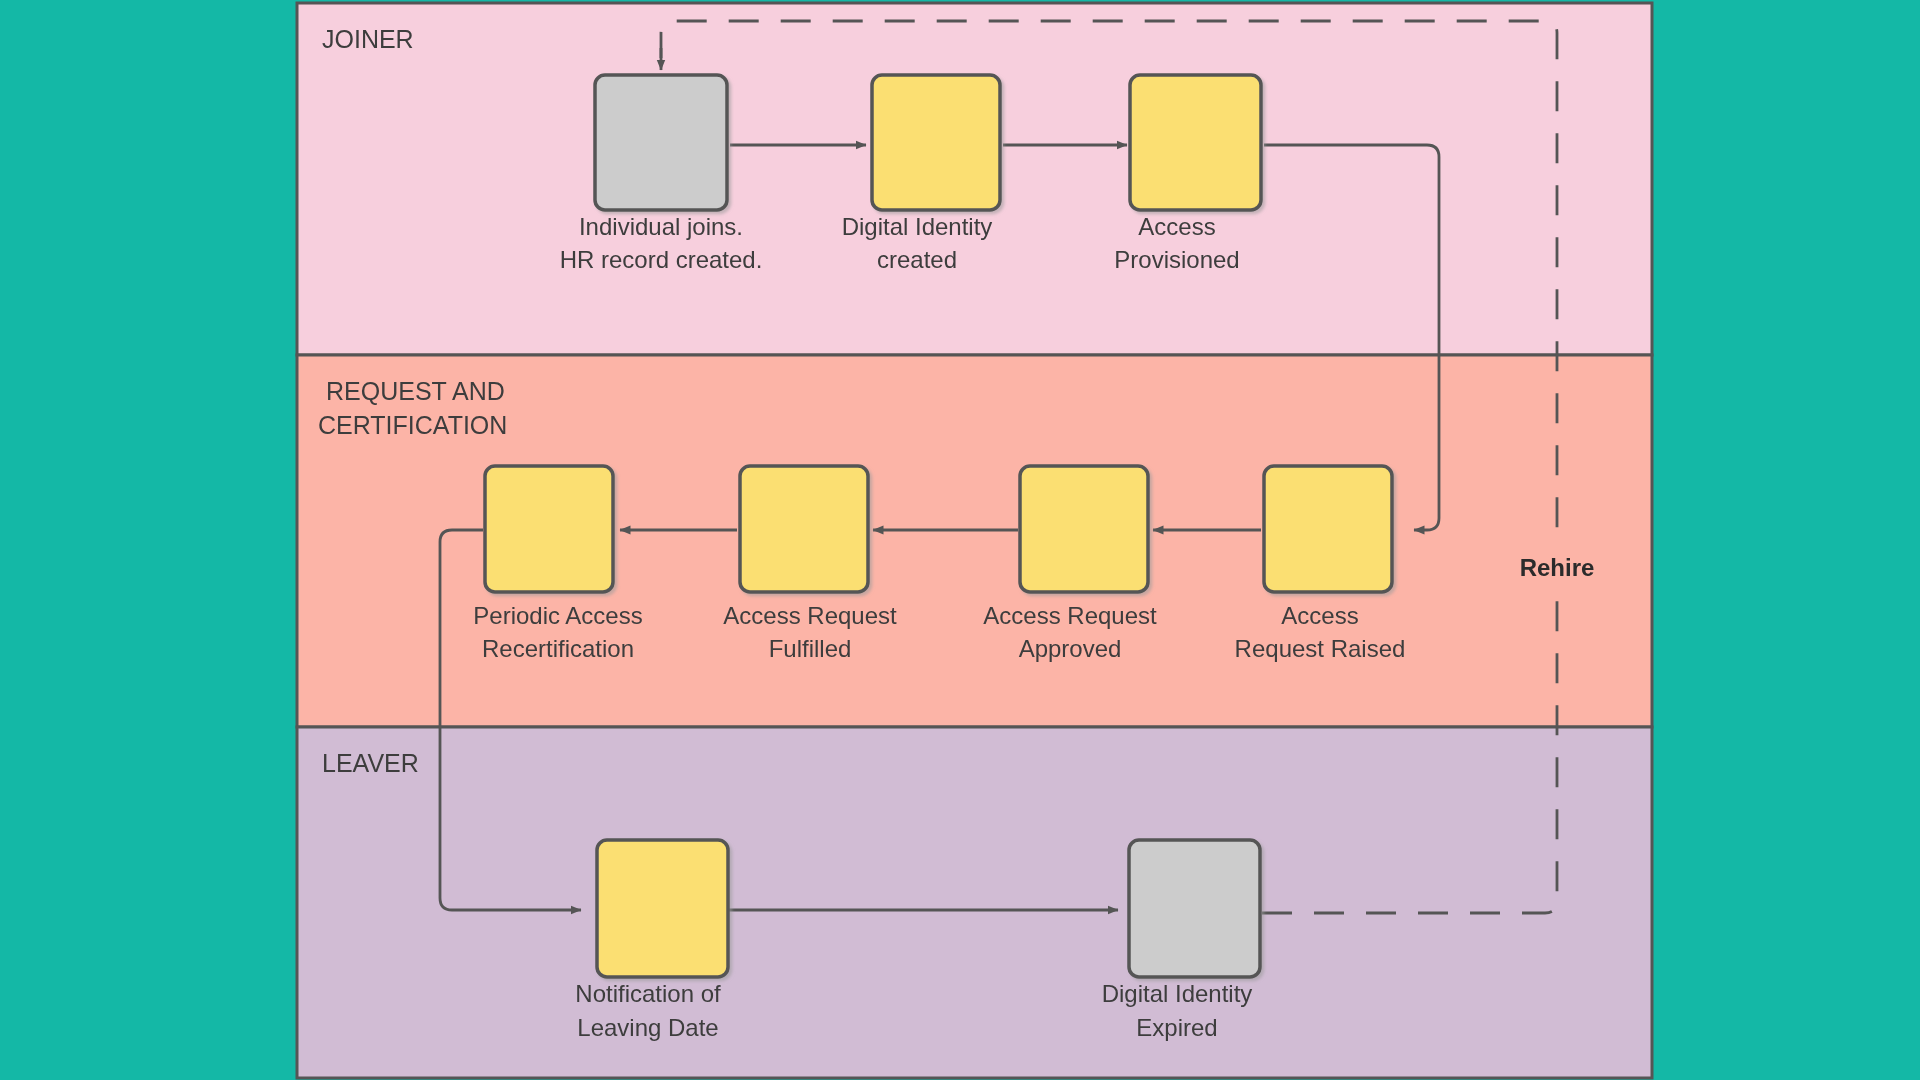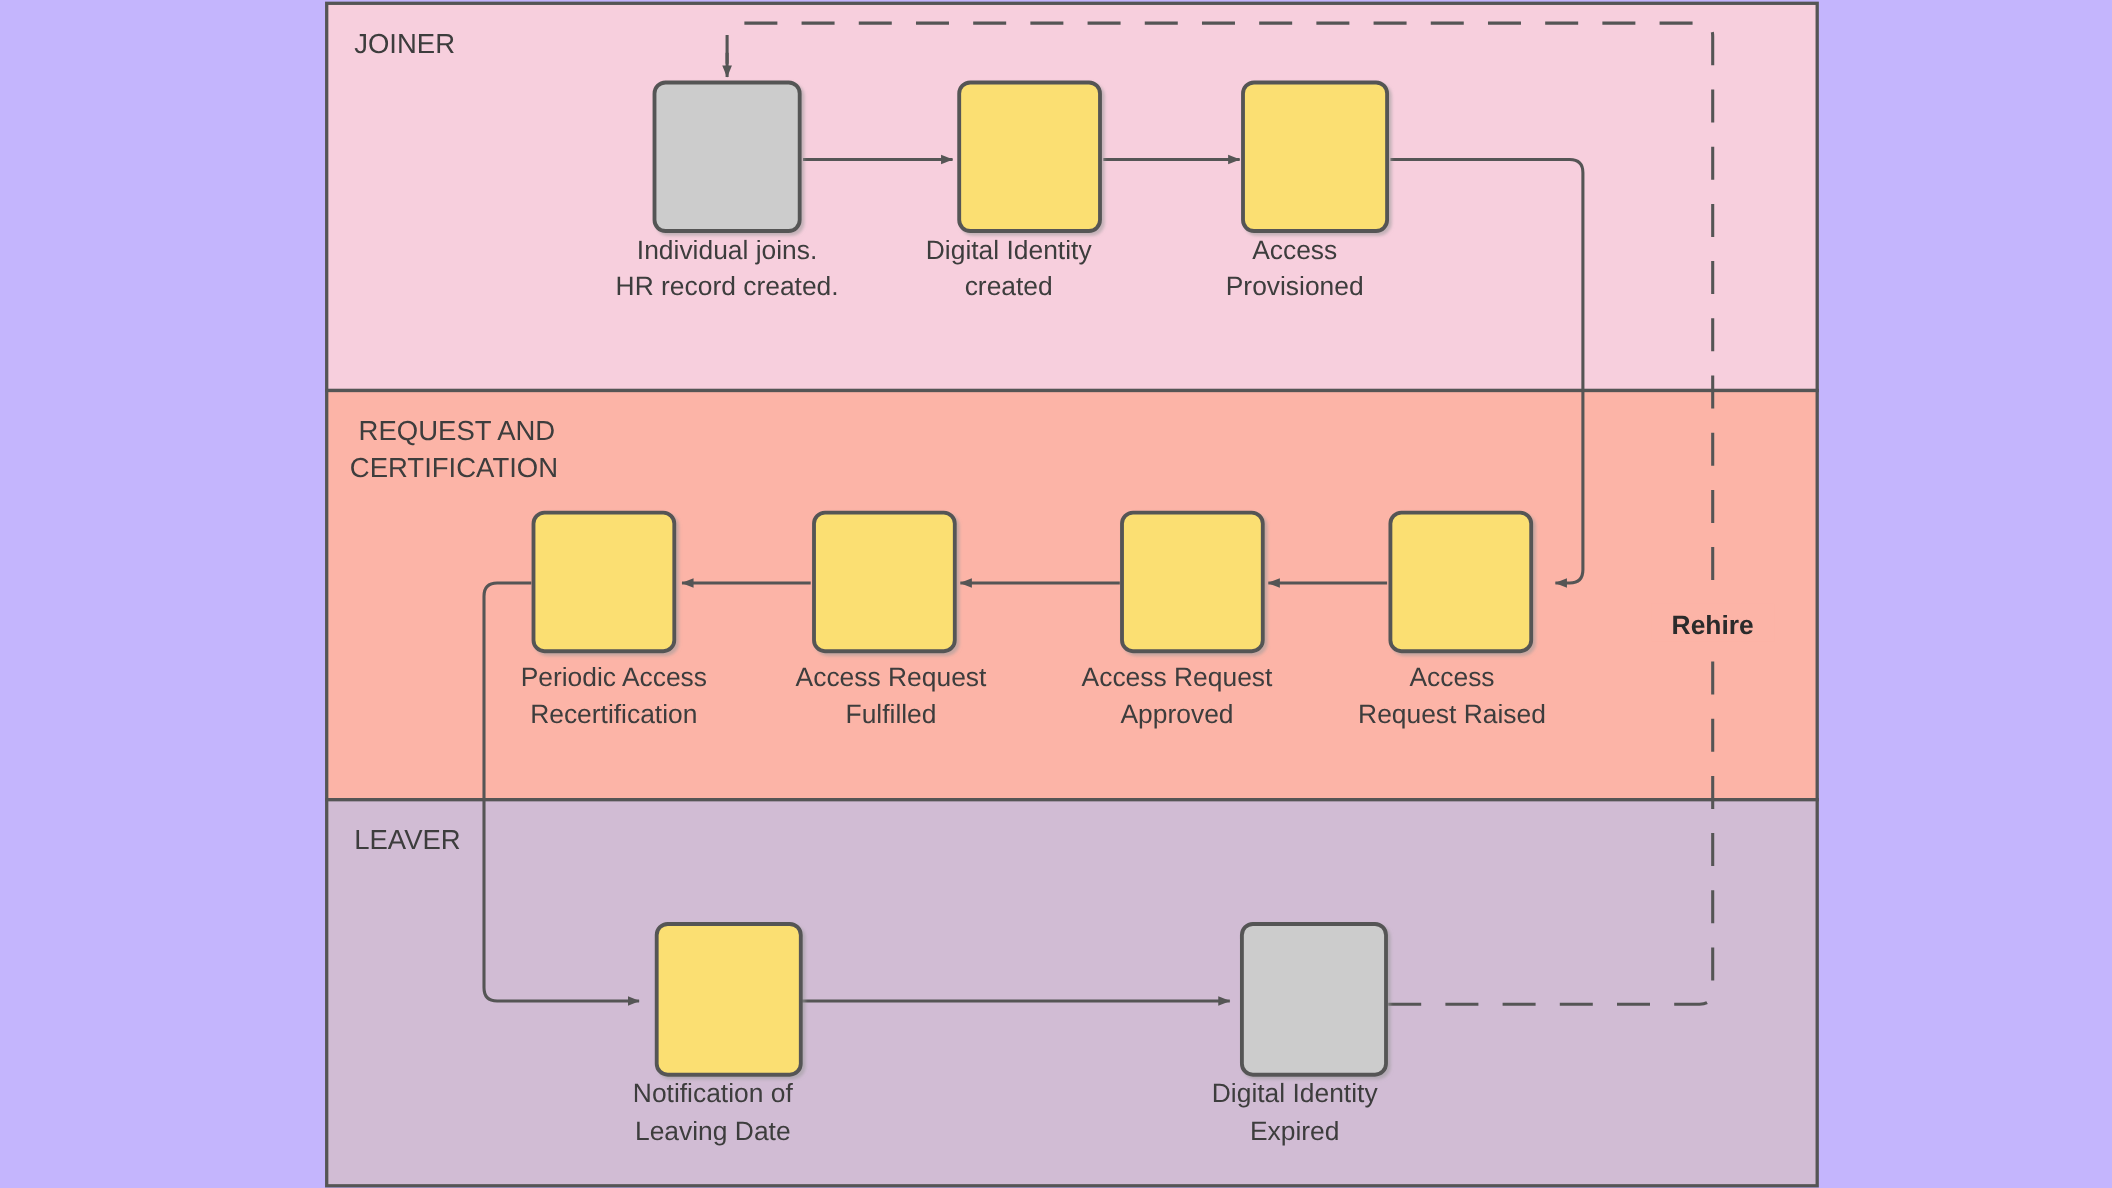--- a/index.html
+++ b/index.html
@@ -10,21 +10,21 @@
     height: 1080px;
     overflow: hidden;
   }
   body {
     font-family: "Liberation Sans", sans-serif;
   }
   #stage {
     position: relative;
     width: 1920px;
     height: 1080px;
-    background: #c4b5fd;
+    background: #14b8a6;
   }
   svg#diagram {
     display: block;
     width: 1920px;
     height: 1080px;
   }
   .band-label {
     font-family: "Liberation Sans", sans-serif;
     font-size: 25px;
     fill: #3d3d3d;

